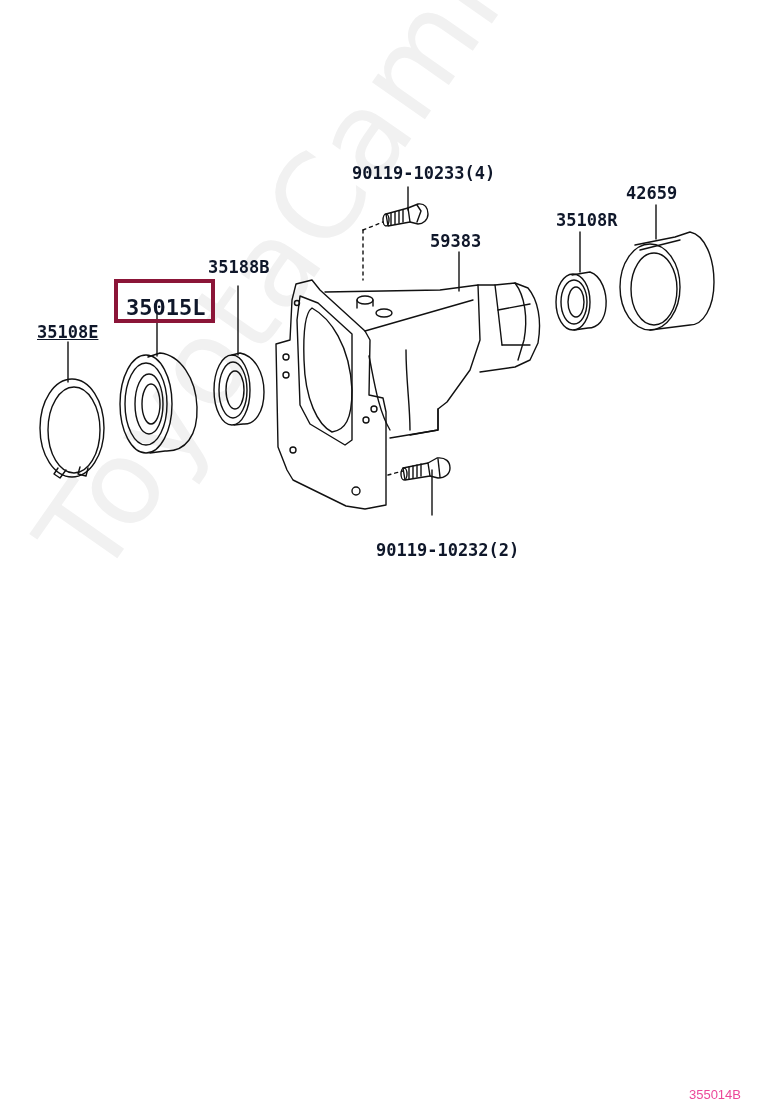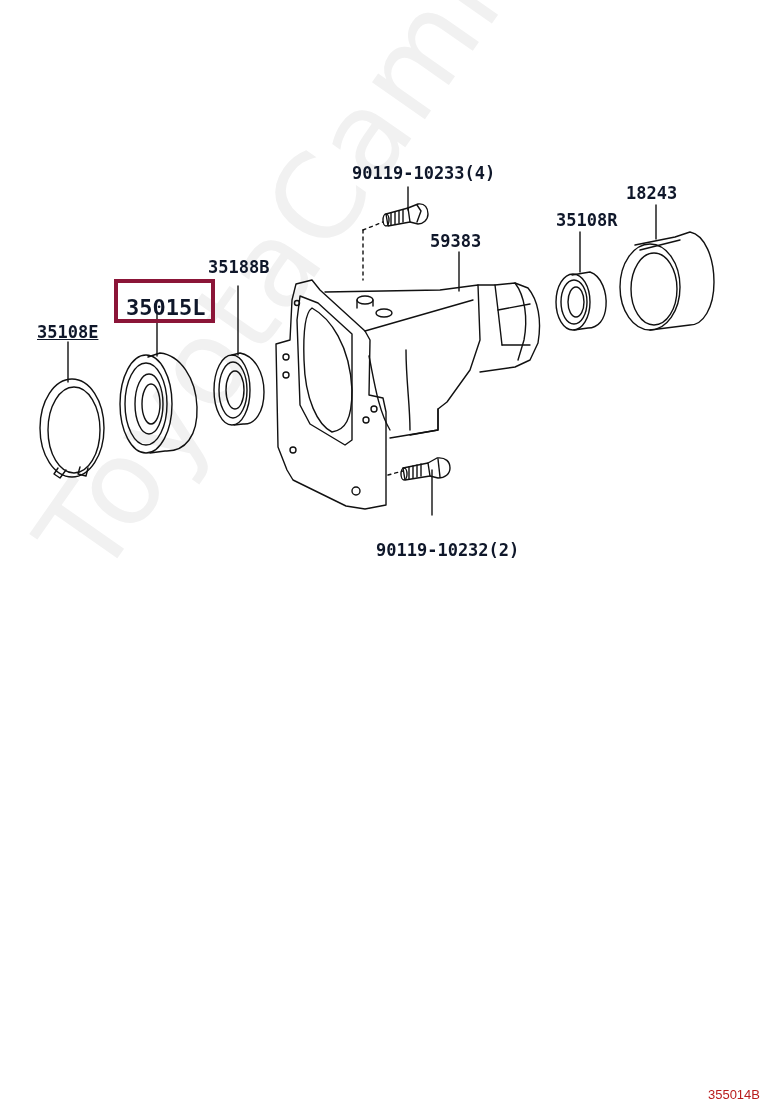--- a/index.html
+++ b/index.html
@@ -14,22 +14,22 @@
     }
     .label {
       position: absolute; font-family: "DejaVu Sans Mono", "Liberation Mono", monospace;
       font-weight: bold; font-size: 17px; color: #0f172a; letter-spacing: 0px; white-space: nowrap;
       cursor: pointer;
     }
     .label.highlight {
       border: 4px solid #8b1538; padding: 14px 6px 0 8px; font-size: 22px; line-height: 22px;
     }
     .figure-id {
-      position: absolute; right: 0; bottom: 10px;
-      font-family: "Liberation Sans", "DejaVu Sans", sans-serif; font-size: 13px; color: #b91c1c;
+      position: absolute; right: 19px; bottom: 10px;
+      font-family: "Liberation Sans", "DejaVu Sans", sans-serif; font-size: 13px; color: #ec4899;
     }
     svg.parts { position: absolute; left: 0; top: 0; }
     svg.parts .part { cursor: pointer; }
   </style>
 </head>
 <body>
 
 <div class="canvas">
 
   <div class="watermark">ToyotaCamry.ru</div>
@@ -128,21 +128,21 @@
 
     <g class="part">
       <path d="M635 245 L675 237 L690 232 C705 235 714 258 714 282 C714 308 703 325 690 325 L650 330"></path>
       <ellipse cx="650" cy="287" rx="30" ry="43"></ellipse>
       <ellipse cx="654" cy="289" rx="23" ry="36"></ellipse>
       <path d="M640 250 L680 240"></path>
     </g>
   </svg>
 
   <div class="label" style="left:352px; top:163px;">90119-10233(4)</div>
-  <div class="label" style="left:626px; top:183px;">18243</div>
+  <div class="label" style="left:626px; top:183px;">42659</div>
   <div class="label" style="left:556px; top:210px;">35108R</div>
   <div class="label" style="left:430px; top:231px;">59383</div>
   <div class="label" style="left:208px; top:257px;">35188B</div>
   <div class="label highlight" style="left:114px; top:279px;">35015L</div>
   <div class="label" style="left:37px; top:322px;text-decoration:underline;">35108E</div>
   <div class="label" style="left:376px; top:540px;">90119-10232(2)</div>
 
   <div class="figure-id">355014B</div>
 </div>
 

